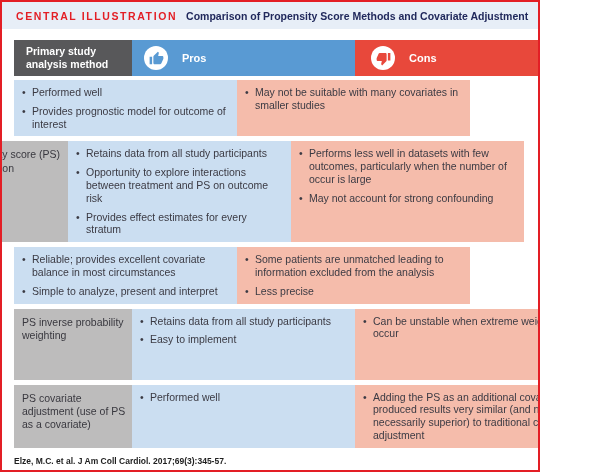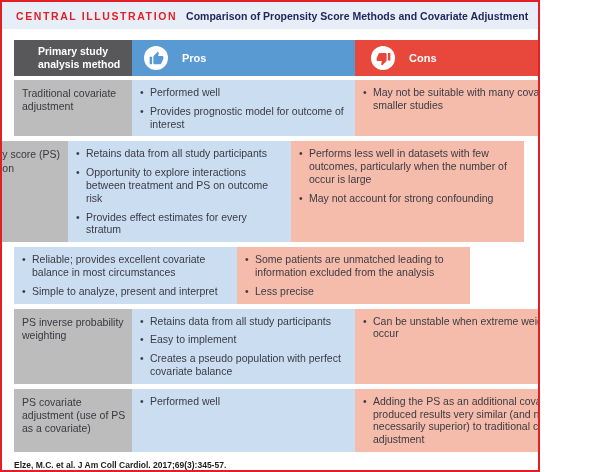--- a/index.html
+++ b/index.html
@@ -17,21 +17,21 @@
   
   .table-wrap{margin:11px 14px 0 12px;}
   .hrow,.row{display:flex;}
   .hrow{height:36px;margin-bottom:4px;}
   .cell{box-sizing:border-box;}
   .c-method{width:118px;flex:0 0 118px;}
   .c-pros{width:223px;flex:0 0 223px;}
   .c-cons{width:233px;flex:0 0 233px;}
   .h-method{
     background:#58585A;color:#fff;font-weight:bold;font-size:10.5px;line-height:1.2;
-    display:flex;align-items:center;padding-left:24px;
+    display:flex;align-items:center;padding-left:12px;
   }
   .h-pros,.h-cons{
     color:#fff;font-weight:bold;font-size:11px;
     display:flex;align-items:center;gap:14px;padding-left:12px;
   }
   .h-pros{background:#599AD3;}
   .h-cons{background:#E8483B;padding-left:16px;}
   .icon-circle{
     width:24px;height:24px;border-radius:50%;background:#fff;
     display:flex;align-items:center;justify-content:center;flex:0 0 24px;
@@ -84,21 +84,20 @@
           <svg class="thumb-down-svg" width="15" height="15" viewBox="0 0 24 24" fill="#E8483B" xmlns="http://www.w3.org/2000/svg">
             <path d="M1 21h4V9H1v12zm22-11c0-1.1-.9-2-2-2h-6.31l.95-4.57.03-.32c0-.41-.17-.79-.44-1.06L14.17 1 7.58 7.59C7.22 7.95 7 8.45 7 9v10c0 1.1.9 2 2 2h9c.83 0 1.54-.5 1.84-1.22l3.02-7.05c.09-.23.14-.47.14-.72v-2z"></path>
           </svg>
         </span>
         <span>Cons</span>
       </div>
     </div>
 
     <div id="rows">
   <div class="row">
-    <div class="cell c-method m-cell">Traditional covariate adjustment</div>
     <div class="cell c-pros p-cell">
             <div class="bullet">Performed well</div>
             <div class="bullet">Provides prognostic model for outcome of interest</div>
           </div>
     <div class="cell c-cons n-cell">
             <div class="bullet">May not be suitable with many covariates in smaller studies</div>
           </div>
   </div>
 
   <div class="row">
@@ -123,21 +122,20 @@
             <div class="bullet">Some patients are unmatched leading to information excluded from the analysis</div>
             <div class="bullet">Less precise</div>
           </div>
   </div>
 
   <div class="row">
     <div class="cell c-method m-cell">PS inverse probability weighting</div>
     <div class="cell c-pros p-cell">
             <div class="bullet">Retains data from all study participants</div>
             <div class="bullet">Easy to implement</div>
-            <div class="bullet">Creates a pseudo population with perfect covariate balance</div>
           </div>
     <div class="cell c-cons n-cell">
             <div class="bullet">Can be unstable when extreme weights occur</div>
           </div>
   </div>
 
   <div class="row">
     <div class="cell c-method m-cell">PS covariate adjustment (use of PS as a covariate)</div>
     <div class="cell c-pros p-cell">
             <div class="bullet">Performed well</div>

